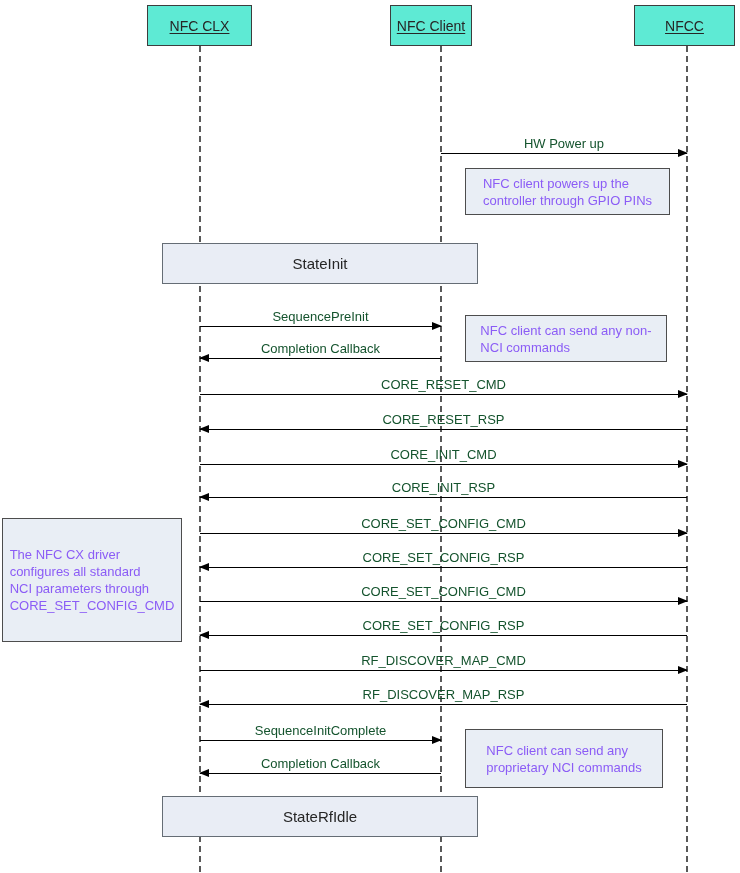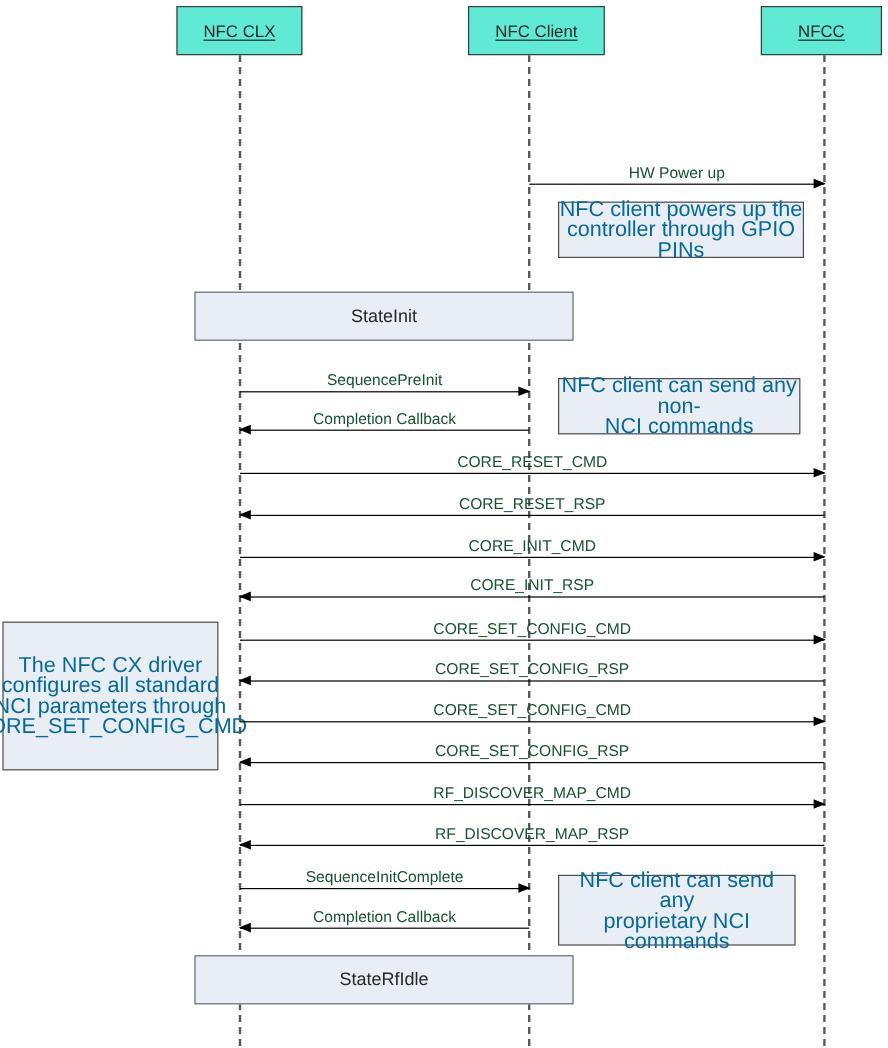--- a/index.html
+++ b/index.html
@@ -25,35 +25,35 @@
   .msg-label{height:17px;line-height:16px;text-align:center;font-size:13px;color:#14532d;white-space:nowrap;}
   .msg-line{position:relative;height:0;border-top:1.5px solid #000;}
   .head{position:absolute;width:0;height:0;top:-5.2px;
     border-top:4.5px solid transparent;border-bottom:4.5px solid transparent;}
   .dir-right .head{right:-1px;border-left:10px solid #000;}
   .dir-left  .head{left:-1px;border-right:10px solid #000;}
 
   
   .note{position:absolute;background:#e9eef5;border:1.6px solid #4d4d4d;z-index:2;box-sizing:border-box;
     display:flex;align-items:center;justify-content:center;}
-  .note span{font-size:18px;line-height:17px;color:#0369a1;text-align:center;white-space:pre-line;}
+  .note span{font-size:13px;line-height:17px;color:#8b5cf6;text-align:left;white-space:pre-line;}
 </style>
 </head>
 <body>
 
 <div class="canvas">
 
   <div class="lifeline" style="left:199px;"></div>
   <div class="lifeline" style="left:440px;"></div>
   <div class="lifeline" style="left:686px;"></div>
 
   <div class="actor" style="left:147px;width:105px;">
     <span>NFC CLX</span>
   </div>
-  <div class="actor" style="left:390px;width:114px;">
+  <div class="actor" style="left:390px;width:82px;">
     <span>NFC Client</span>
   </div>
   <div class="actor" style="left:634px;width:101px;">
     <span>NFCC</span>
   </div>
 
   <div class="state" style="top:243px;height:41px;">
     <span>StateInit</span>
   </div>
   <div class="state" style="top:796px;height:41px;">

